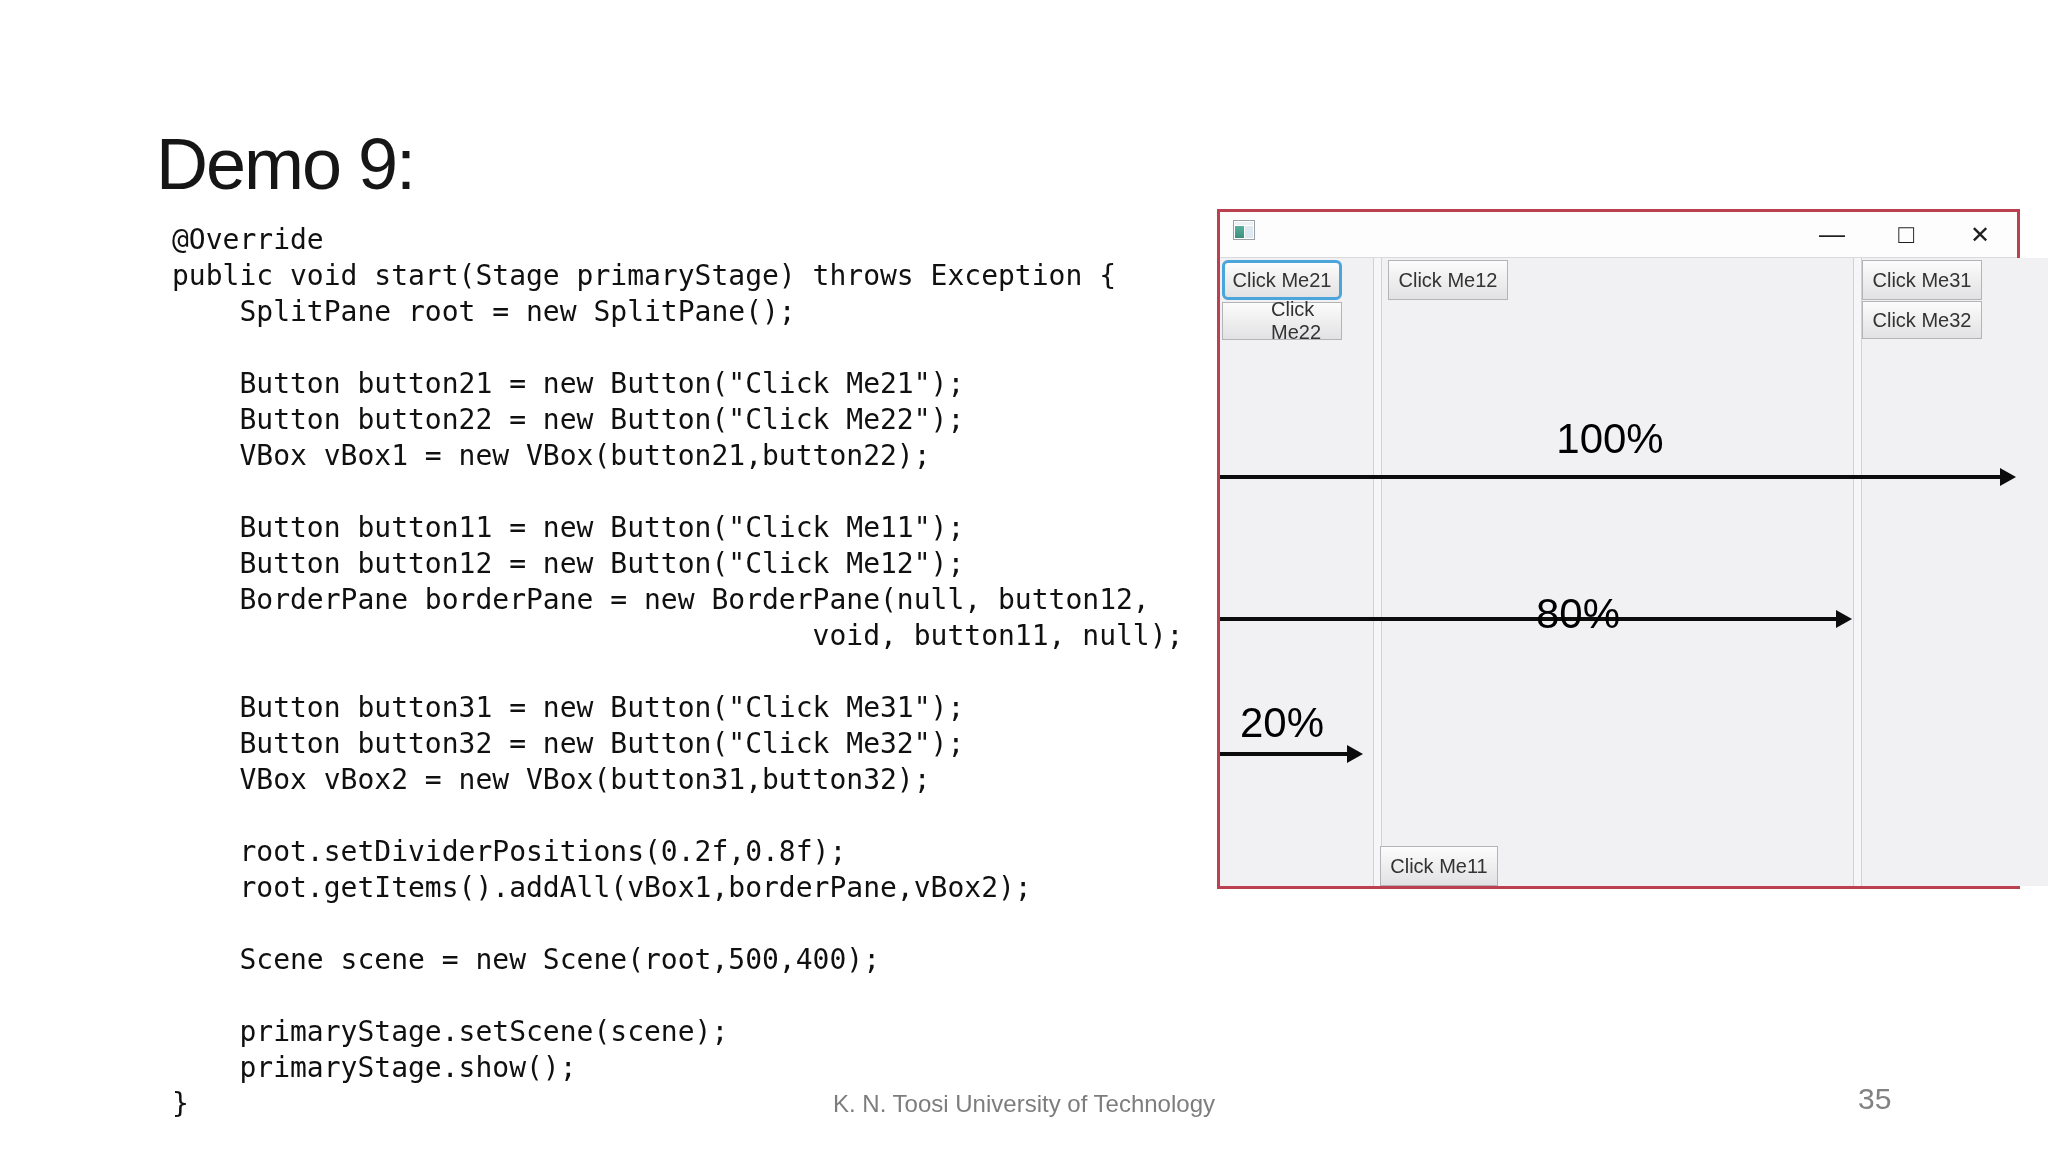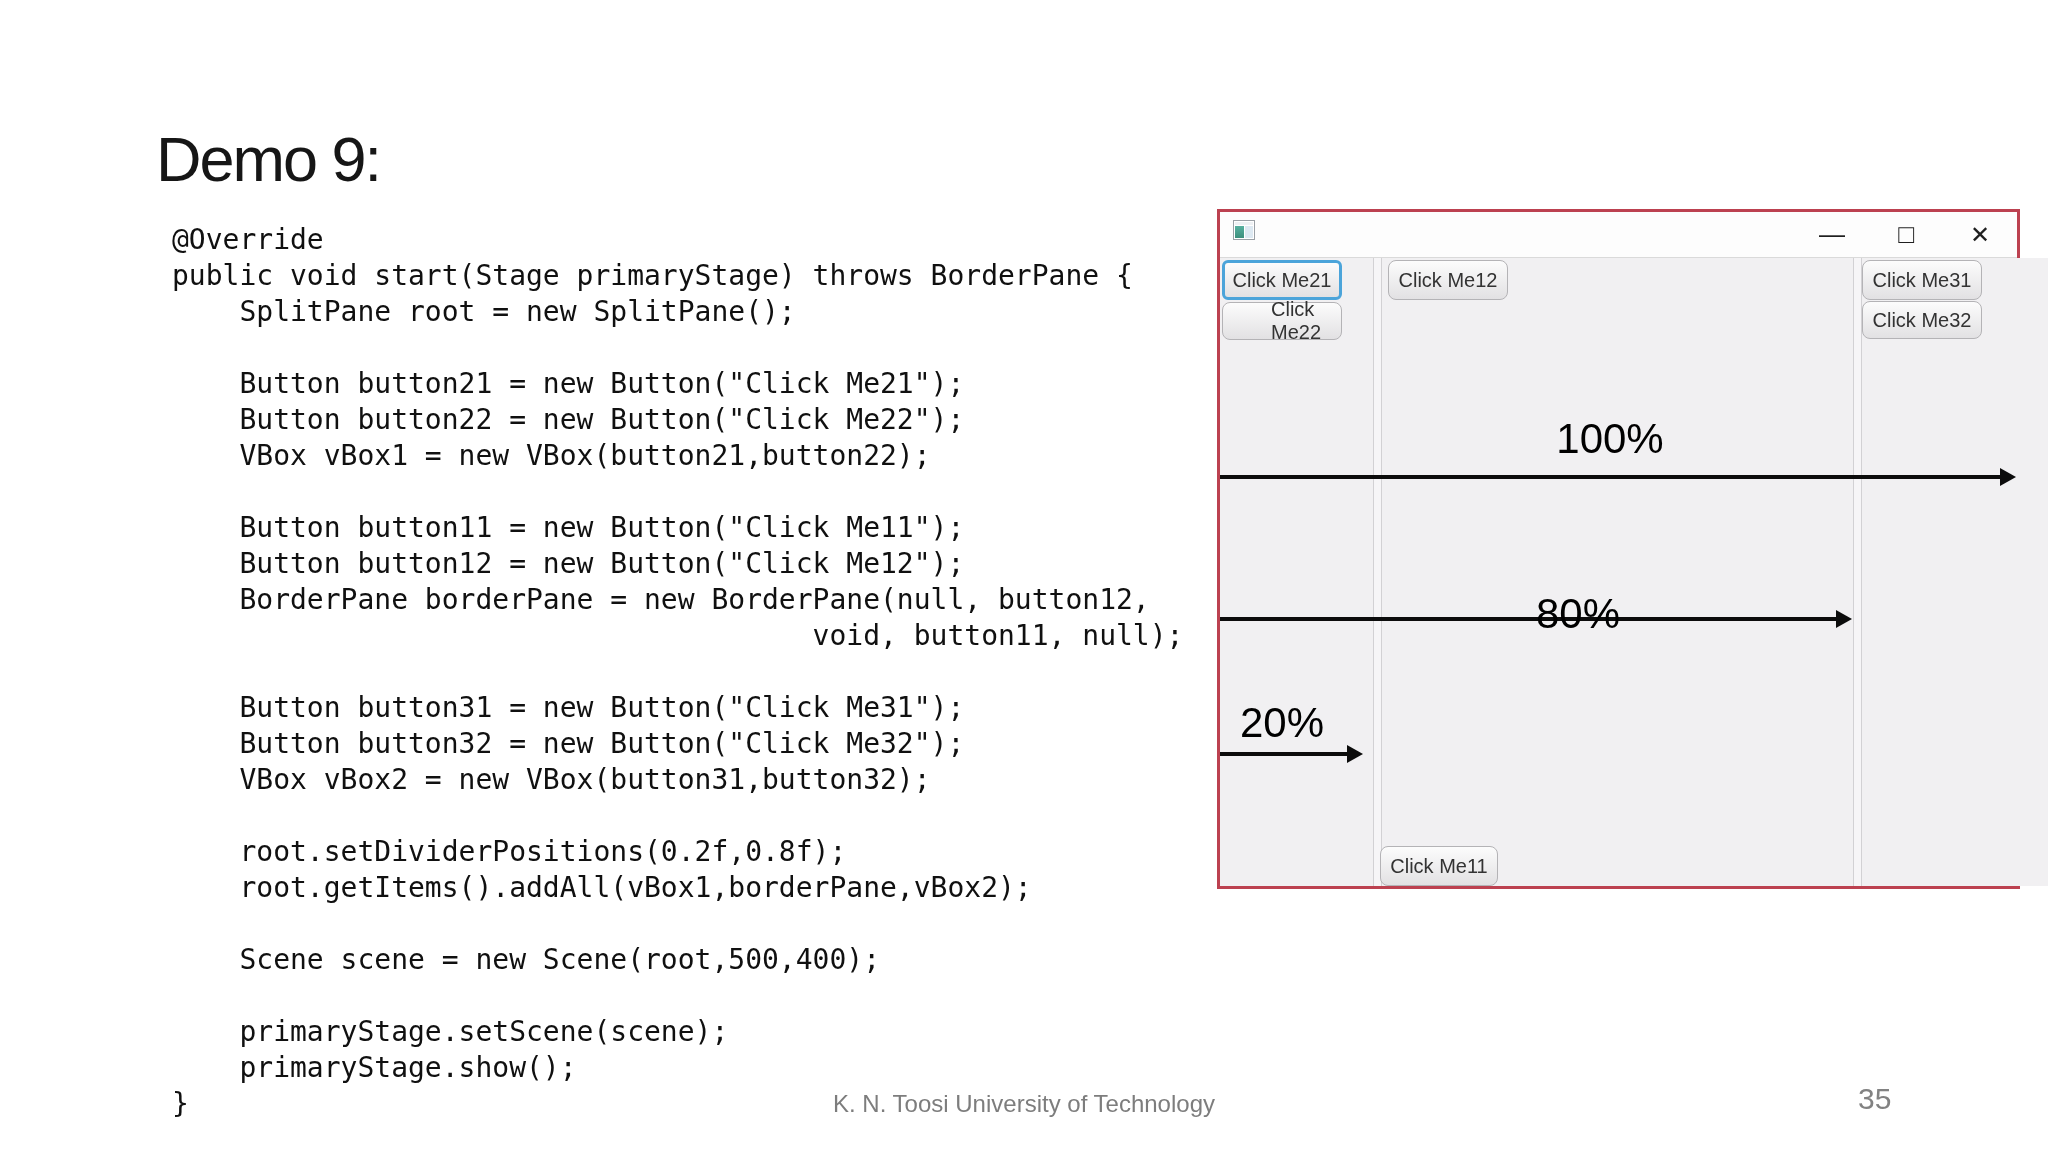--- a/index.html
+++ b/index.html
@@ -1,21 +1,21 @@
 <!DOCTYPE html>
 <html><head>
 <meta charset="utf-8">
 <style>
   * { margin:0; padding:0; box-sizing:border-box; }
   html,body { width:2048px; height:1152px; background:#ffffff; overflow:hidden;
               font-family:"Liberation Sans", sans-serif; }
   .slide { position:relative; width:2048px; height:1152px; background:#ffffff; }
 
   
-  .slide-title { position:absolute; left:156px; top:128px; font-size:63px; line-height:1;
+  .slide-title { position:absolute; left:156px; top:128px; font-size:72px; line-height:1;
                  letter-spacing:-2px; color:#161616; font-weight:400; }
   .code-block { position:absolute; left:160px; top:222px; color:#101010;
                 font-family:"DejaVu Sans Mono","Liberation Mono",monospace;
                 font-size:28px;margin-left:12px; }
   .code-line { height:36px; line-height:36px; white-space:pre; }
   .footer-text { position:absolute; left:1024px; top:1090px; transform:translateX(-50%);
                  font-size:24px; color:#7d7d7d; }
   .page-number { position:absolute; left:1858px; top:1082px; font-size:30px; color:#828282; }
 
   
@@ -38,21 +38,21 @@
 
   .content { position:absolute; left:0; top:46px; width:925px; height:628px;
              background:#f1f0f2; }
   .divider { position:absolute; top:0; height:628px; width:9px; background:#f6f5f7;
              border-left:1px solid #d2d1d4; border-right:1px solid #d2d1d4; }
   .divider-1 { left:153px; }
   .divider-2 { left:633px; }
 
   .fx-button { position:absolute; width:120px; height:40px;
                background:linear-gradient(#fcfcfc,#e2e1e3);
-               border:1px solid #b4b3b6; border-radius:8px;
+               border:1px solid #b4b3b6; border-radius:0;
                display:flex; align-items:center; justify-content:center;
                font-size:20px; color:#333333; }
   .fx-button.small { height:38px; }
   .fx-button.focused { border:3px solid #4ba4da; border-radius:6px; }
   .btn-me21 { left:2px;   top:2px; }
   .btn-me22 { left:2px;   top:44px;padding-left:48px; }
   .btn-me12 { left:168px; top:2px; }
   .btn-me31 { left:642px; top:2px; }
   .btn-me32 { left:642px; top:43px; }
   .btn-me11 { left:160px; top:588px; width:118px; }
@@ -73,21 +73,21 @@
 </style>
 </head>
 <body>
 
 <div class="slide">
 
   <div class="slide-title">Demo 9:</div>
 
   <div class="code-block">
     <div class="code-line">@Override</div>
-    <div class="code-line">public void start(Stage primaryStage) throws BorderPane {</div>
+    <div class="code-line">public void start(Stage primaryStage) throws Exception {</div>
     <div class="code-line">    SplitPane root = new SplitPane();</div>
     <div class="code-line"></div>
     <div class="code-line">    Button button21 = new Button("Click Me21");</div>
     <div class="code-line">    Button button22 = new Button("Click Me22");</div>
     <div class="code-line">    VBox vBox1 = new VBox(button21,button22);</div>
     <div class="code-line"></div>
     <div class="code-line">    Button button11 = new Button("Click Me11");</div>
     <div class="code-line">    Button button12 = new Button("Click Me12");</div>
     <div class="code-line">    BorderPane borderPane = new BorderPane(null, button12,</div>
     <div class="code-line">                                      void, button11, null);</div>

